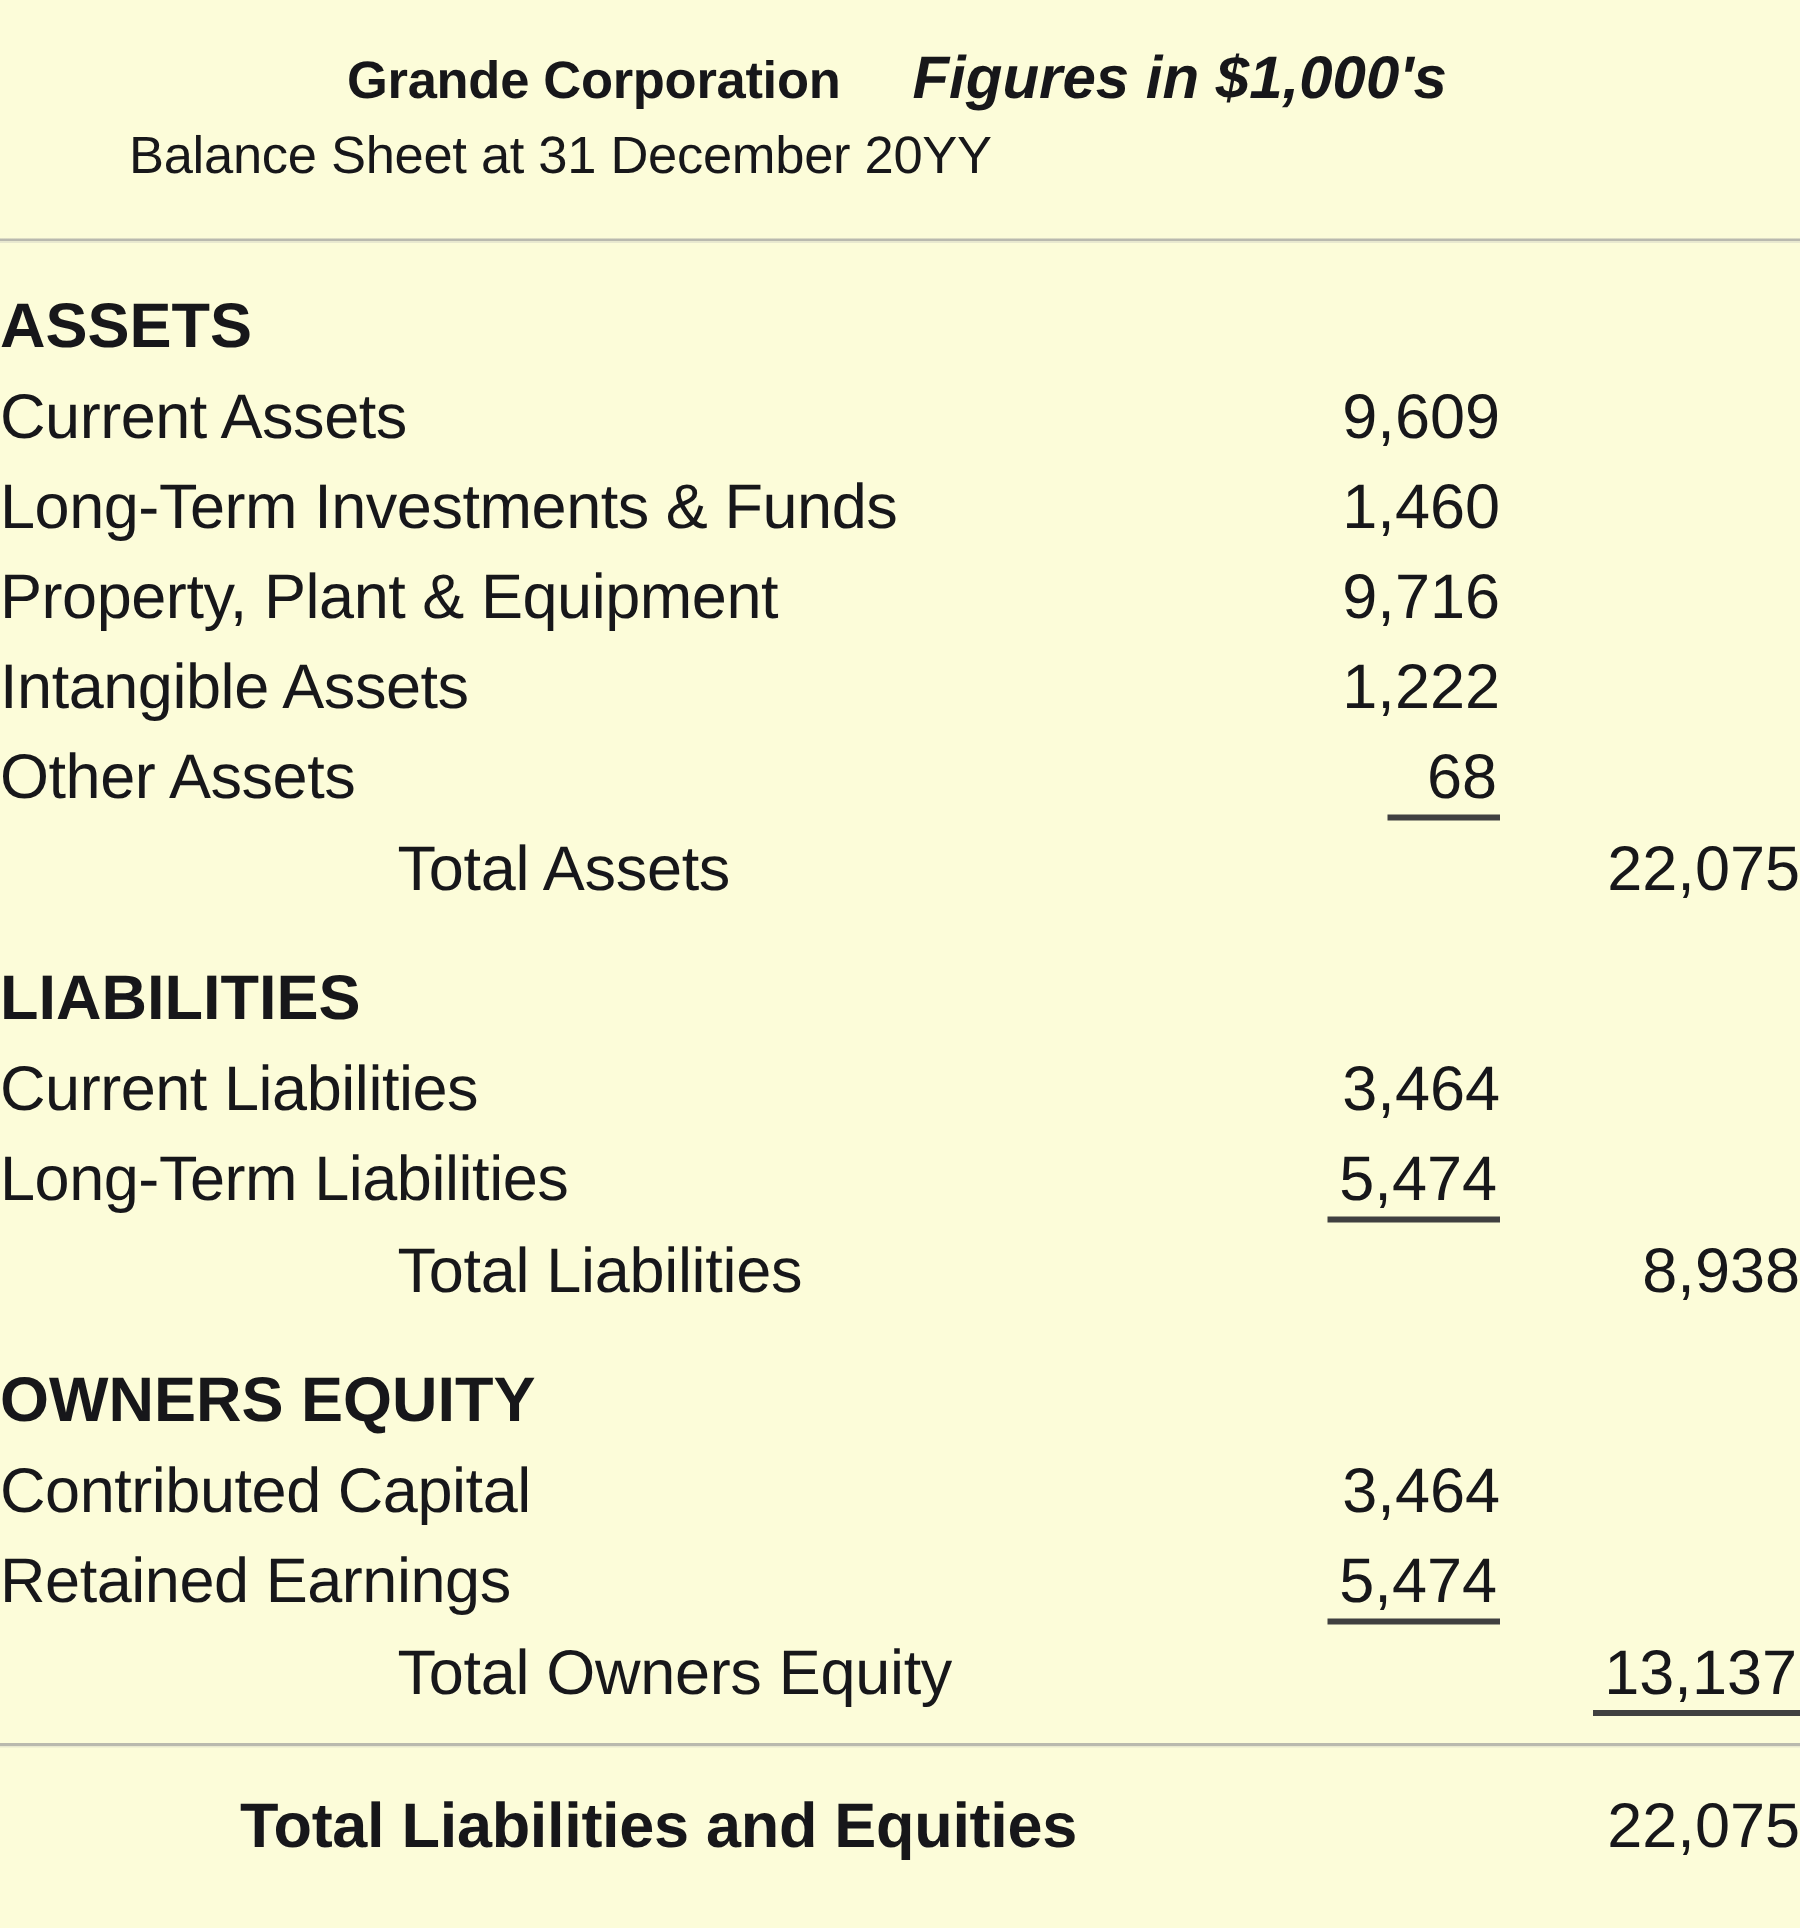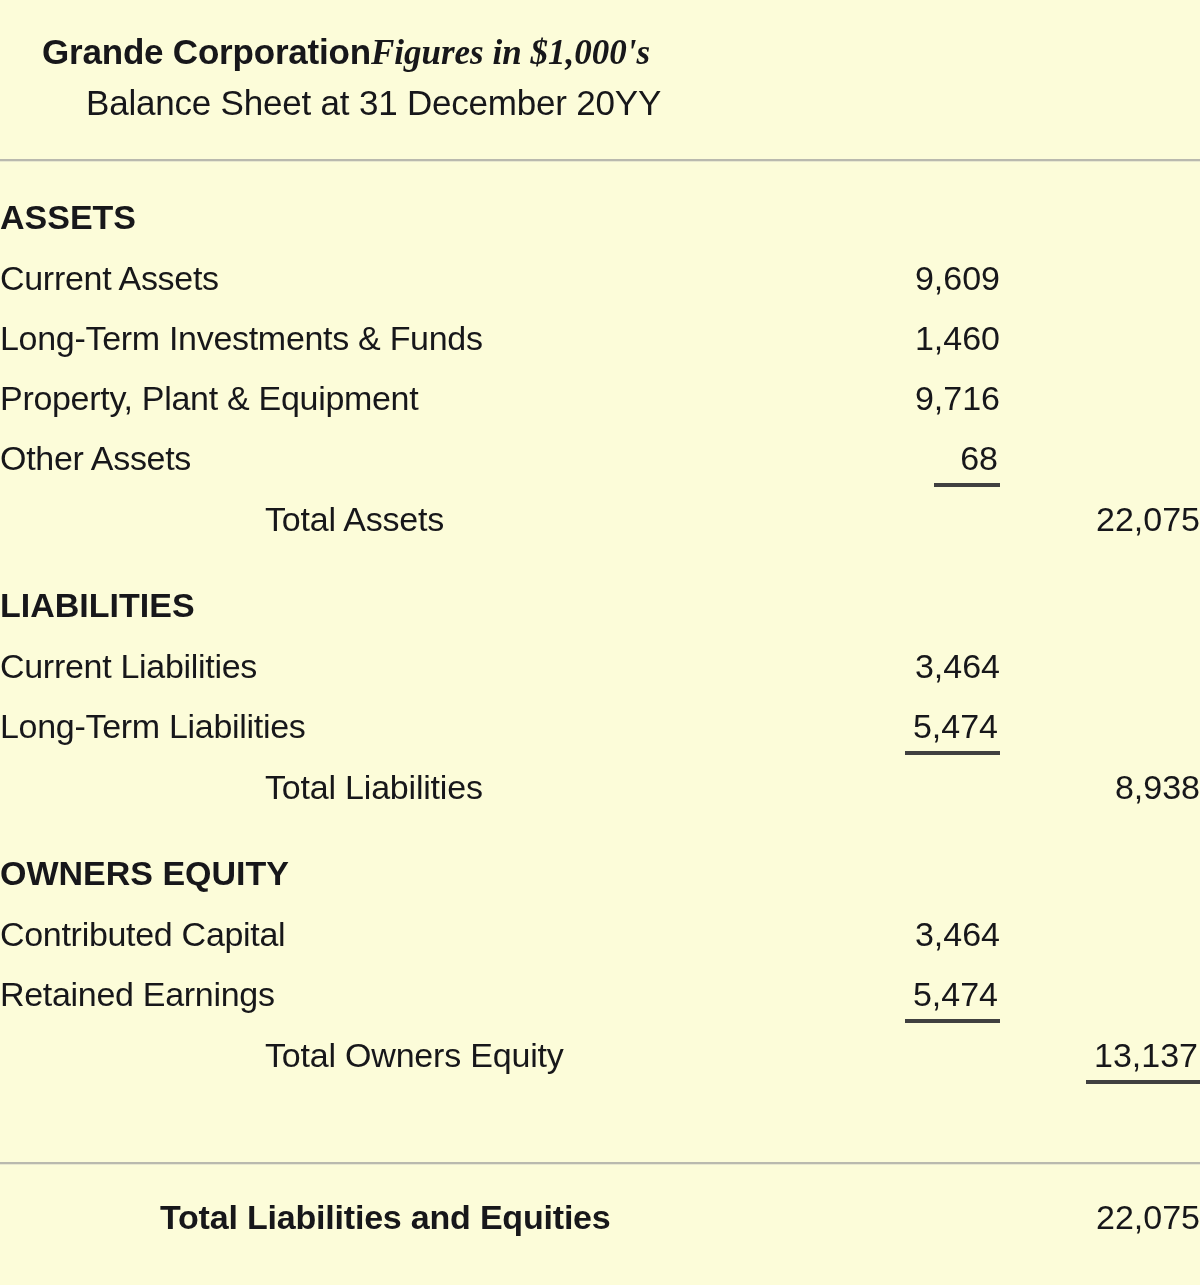--- a/index.html
+++ b/index.html
@@ -29,36 +29,36 @@
     position: absolute;
     left: 0;
     top: 28px;
     width: 1200px;
     padding: 0 42px 0 42px;
     box-sizing: border-box;
   }
   .header-row {
     display: flex;
     align-items: baseline;
-    justify-content: flex-start;
+    justify-content: center;
     width: 100%;
+    gap: 48px;
   }
   .company-name {
     font-size: 35px;
     font-weight: bold;
     letter-spacing: -0.2px;
     line-height: 48px;
   }
   .figures-note {
-    font-size: 35px;
+    font-size: 40px;
     font-weight: bold;
     font-style: italic;
     line-height: 48px;
     padding-right: 4px;
-    font-family: Liberation Serif, serif;
   }
   .sheet-subtitle {
     font-size: 35px;
     font-weight: normal;
     line-height: 52px;
     letter-spacing: -0.2px;
     margin-left: 44px;
   }
 
   
@@ -85,21 +85,21 @@
     border-collapse: collapse;
     table-layout: fixed;
   }
   table.bs col.c-label { width: 820px; }
   table.bs col.c-v1    { width: 180px; }
   table.bs col.c-v2    { width: 200px; }
 
   table.bs td {
     padding: 0;
     vertical-align: baseline;
-    font-size: 34px;
+    font-size: 42px;
     line-height: 60px;
     height: 60px;
     white-space: nowrap;
   }
 
   td.label {
     padding-left: 42px;
     letter-spacing: -0.3px;
   }
   td.v1 {
@@ -205,20 +205,25 @@
           <td class="v2"></td>
         </tr>
         <tr>
           <td class="label">Long-Term Investments &amp; Funds</td>
           <td class="v1">1,460</td>
           <td class="v2"></td>
         </tr>
         <tr>
           <td class="label">Property, Plant &amp; Equipment</td>
           <td class="v1">9,716</td>
+          <td class="v2"></td>
+        </tr>
+        <tr>
+          <td class="label">Intangible Assets</td>
+          <td class="v1">1,222</td>
           <td class="v2"></td>
         </tr>
         <tr>
           <td class="label">Other Assets</td>
           <td class="v1"><span class="ruled-num">68</span></td>
           <td class="v2"></td>
         </tr>
 
         <tr class="total">
           <td class="label">Total Assets</td>

